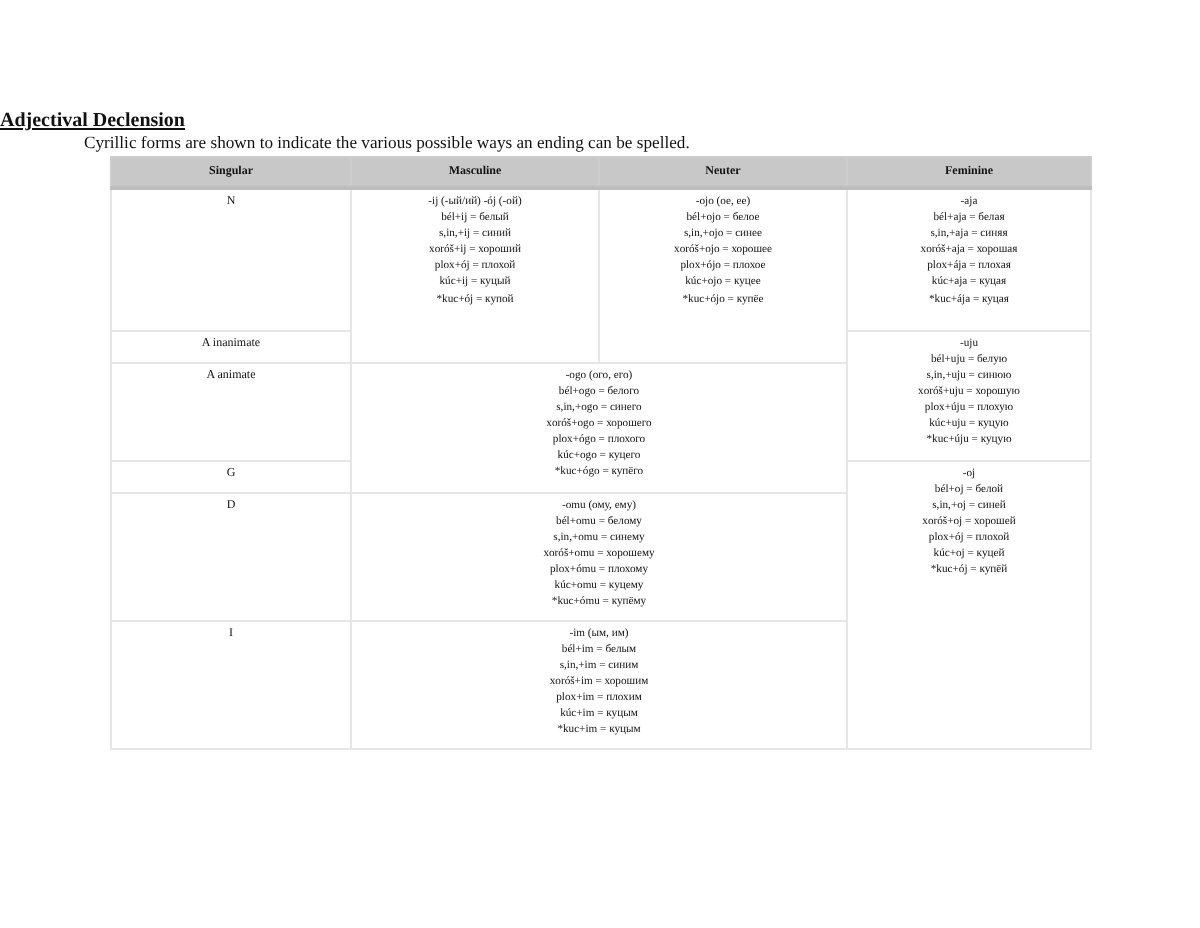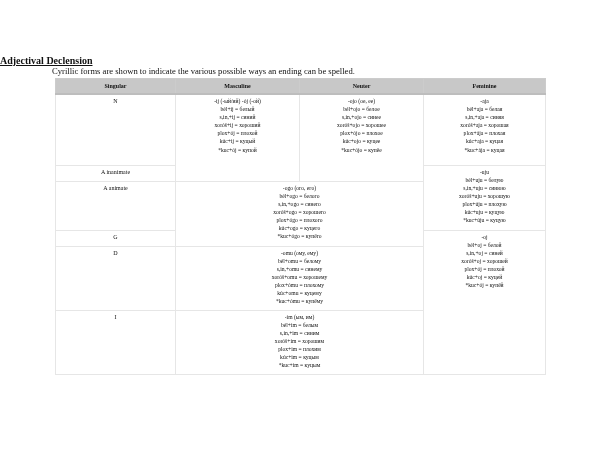--- a/index.html
+++ b/index.html
@@ -1,18 +1,18 @@
 <!DOCTYPE html>
 <html><head>
 <meta charset="utf-8">
 <style>
   html, body { margin:0; padding:0; background:#fff; }
   body { width:600px; height:464px; position:relative; overflow:hidden; font-family:"Liberation Serif", serif; color:#111; }
   .title { position:absolute; left:0; width:476px; top:55px; font-size:10px; font-weight:bold; text-decoration:underline; }
-  .intro { position:absolute; left:52px; top:66px; font-size:8.6px; white-space:nowrap; }
+  .intro { position:absolute; left:42px; top:66px; font-size:8.6px; white-space:nowrap; }
   table.decl { position:absolute; left:55px; top:78px; width:490px; border-collapse:collapse; table-layout:fixed; font-size:5.6px; line-height:8.1px; }
   table.decl th { background:#c8c8c8; font-weight:bold; height:14px; font-size:6px; padding:0; border:1px solid #ccc; border-bottom:2px solid #bdbdbd; }
   table.decl td { border:1px solid #e6e6e6; vertical-align:top; text-align:center; padding:2px 1px 0 1px; }
   .case { font-size:6px; }
 </style>
 </head>
 <body>
 
 <div class="title">Adjectival Declension</div>
 <div class="intro">Cyrillic forms are shown to indicate the various possible ways an ending can be spelled.</div>

